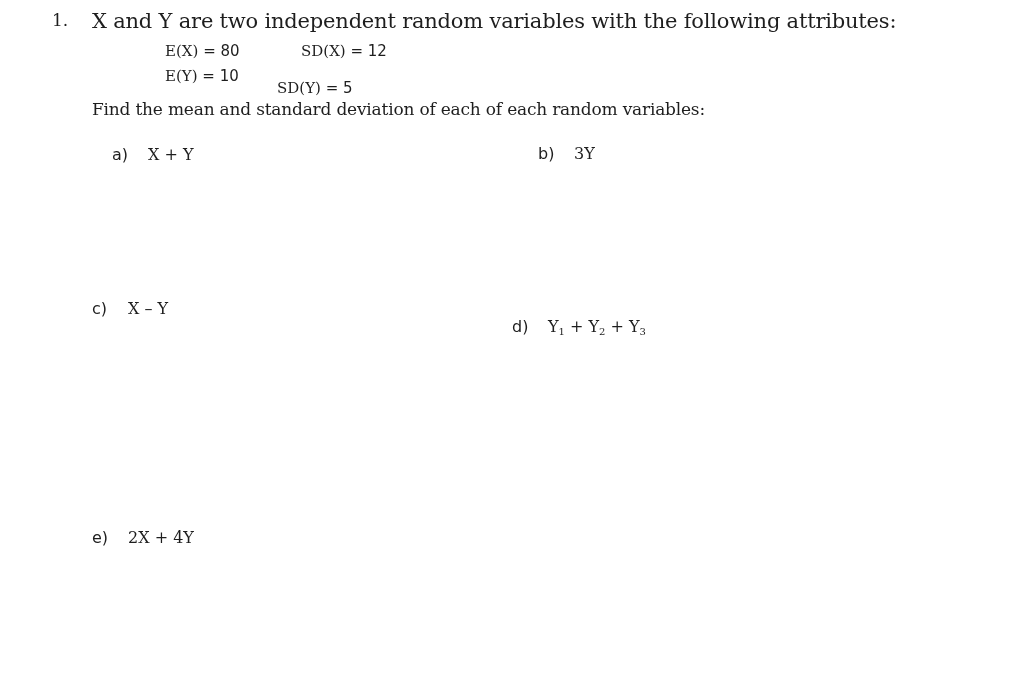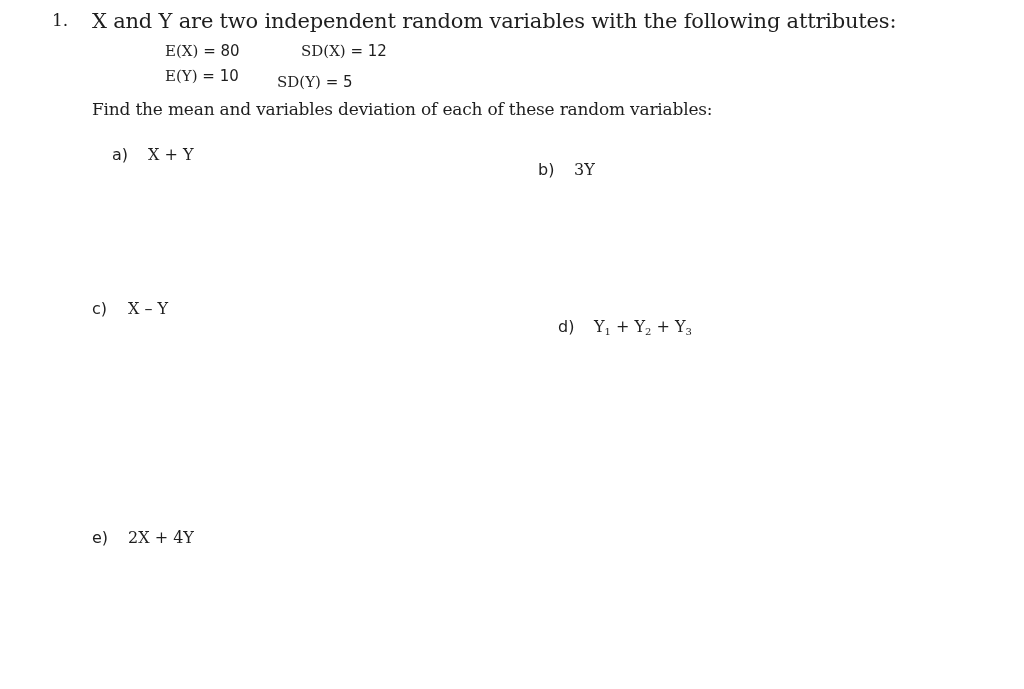--- a/index.html
+++ b/index.html
@@ -30,35 +30,35 @@
     <span>= 80</span>
   </div>
   <div class="abs given" style="left:277px; top:42px;margin-left:24px;">
     <span class="serifpart">SD(X)</span>
     <span>= 12</span>
   </div>
   <div class="abs given" style="left:165px; top:67px;text-align:right;">
     <span class="serifpart">E(Y)</span>
     <span>= 10</span>
   </div>
-  <div class="abs given" style="left:277px; top:73px;">
+  <div class="abs given" style="left:277px; top:79px;">
     <span class="serifpart">SD(Y)</span>
     <span>= 5</span>
   </div>
 
-  <div class="abs instr">Find the mean and variables deviation of each of these random variables:</div>
+  <div class="abs instr">Find the mean and standard deviation of each of each random variables:</div>
 
   <div class="abs item" style="left:92px; top:145px;margin-left:20px;">
     <span class="lbl">a)</span><span class="expr">X + Y</span>
   </div>
-  <div class="abs item" style="left:538px; top:160px;">
+  <div class="abs item" style="left:538px; top:144px;">
     <span class="lbl">b)</span><span class="expr">3Y</span>
   </div>
   <div class="abs item" style="left:92px; top:299px;">
     <span class="lbl">c)</span><span class="expr">X – Y</span>
   </div>
-  <div class="abs item" style="left:558px; top:317px;">
+  <div class="abs item" style="left:512px; top:317px;">
     <span class="lbl">d)</span><span class="expr"><span>Y</span><sub>1</sub><span style="white-space:pre"> + </span><span>Y</span><sub>2</sub><span style="white-space:pre"> + </span><span>Y</span><sub>3</sub></span>
   </div>
   <div class="abs item" style="left:92px; top:528px;">
     <span class="lbl">e)</span><span class="expr">2X + 4Y</span>
   </div>
 </div>
 
 </body></html>

